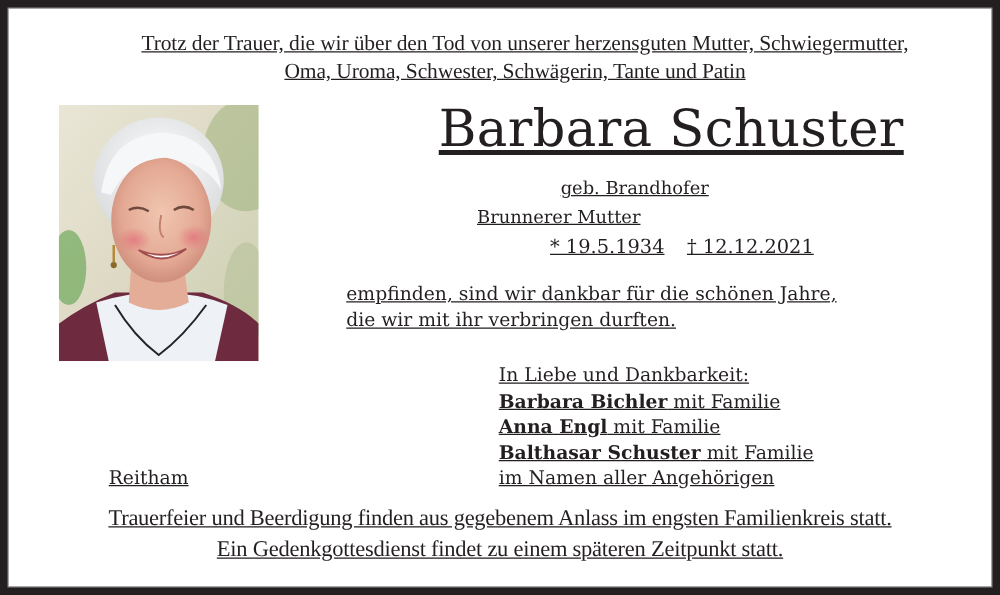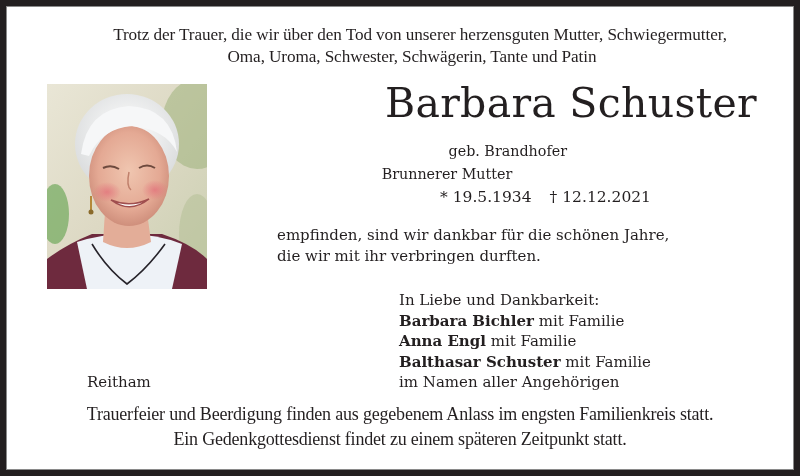--- a/index.html
+++ b/index.html
@@ -5,36 +5,36 @@
     * { margin: 0; padding: 0; box-sizing: border-box; }
     html, body { width: 800px; height: 476px; overflow: hidden; background: #231f20; }
     body { position: relative; font-family: "DejaVu Serif", "Liberation Serif", serif; color: #231f20; }
     .frame {
       position: absolute; left: 6px; top: 6px; width: 788px; height: 464px;
       background: #8a8a8a; padding: 1px;
     }
     .card {
       position: relative; width: 100%; height: 100%; background: #ffffff;
     }
-    .abs { position: absolute; white-space: nowrap; }
+    .abs { position: absolute; white-space: nowrap; text-decoration: underline; }
     .narrow { font-family: "Liberation Serif", "DejaVu Serif", serif; }
 
     .intro {
       left: 0; width: 100%; text-align: center;
       font-size: 17.2px; line-height: 22px; letter-spacing: -0.1px; padding-left: 24px;
     }
     .intro1 { top: 17px; padding-left: 40px; }
     .intro2 { top: 39px; }
 
     .photo {
       position: absolute; left: 40px; top: 77px; width: 160px; height: 205px; overflow: hidden;
     }
 
     .name {
-      left: 310px; width: 440px; top: 70px; text-align: right;
+      left: 310px; width: 440px; top: 70px; text-align: center;
       font-family: "DejaVu Serif", serif; font-size: 41px; line-height: 52px; letter-spacing: 0.3px;
       color: #231f20;
     }
     .sub {
       left: 320px; width: 240px; text-align: center; font-size: 14.3px; line-height: 20px;
     }
     .sub1 { top: 134px; text-align: right; }
     .sub2 { top: 157px; }
     .dates { left: 385px; top: 180px; font-size: 15.5px; line-height: 20px; margin-left: 48px; }
     .dates .gap { display: inline-block; width: 18px; }

